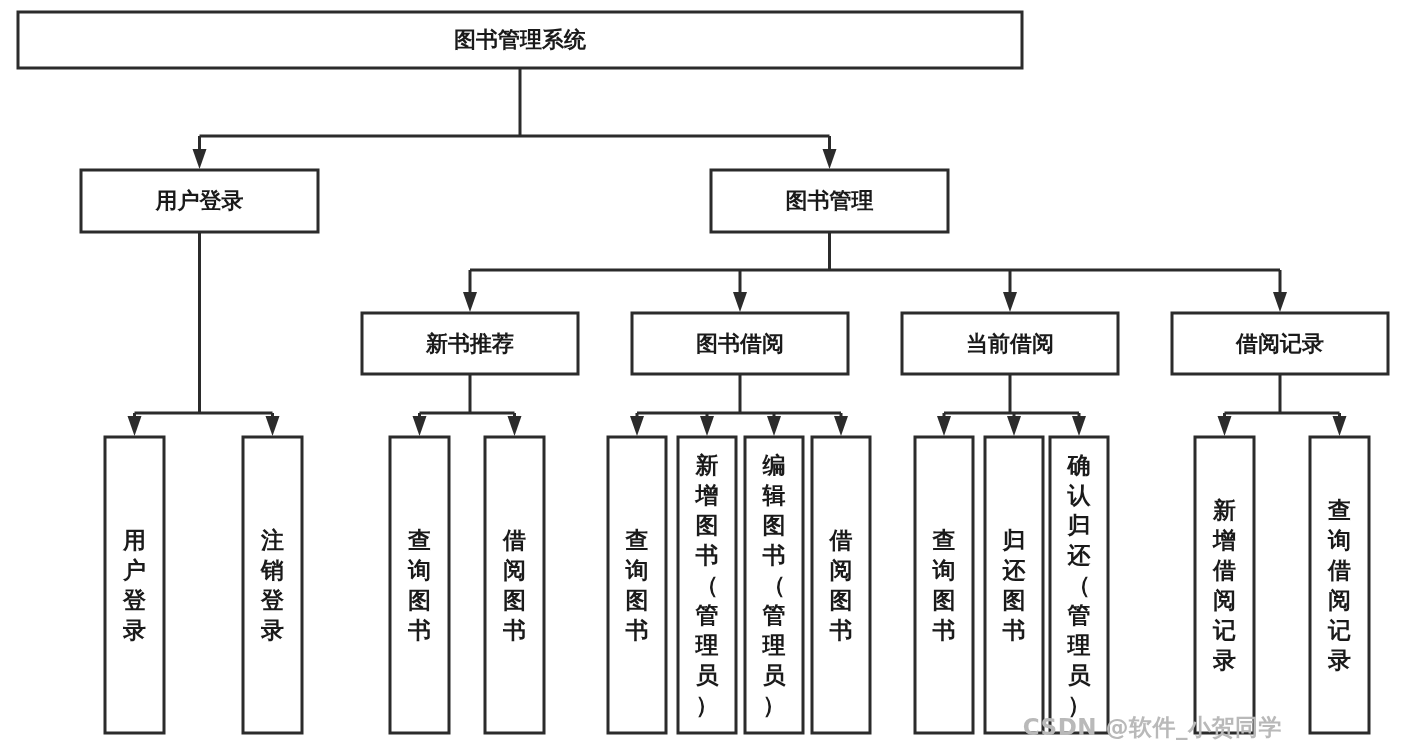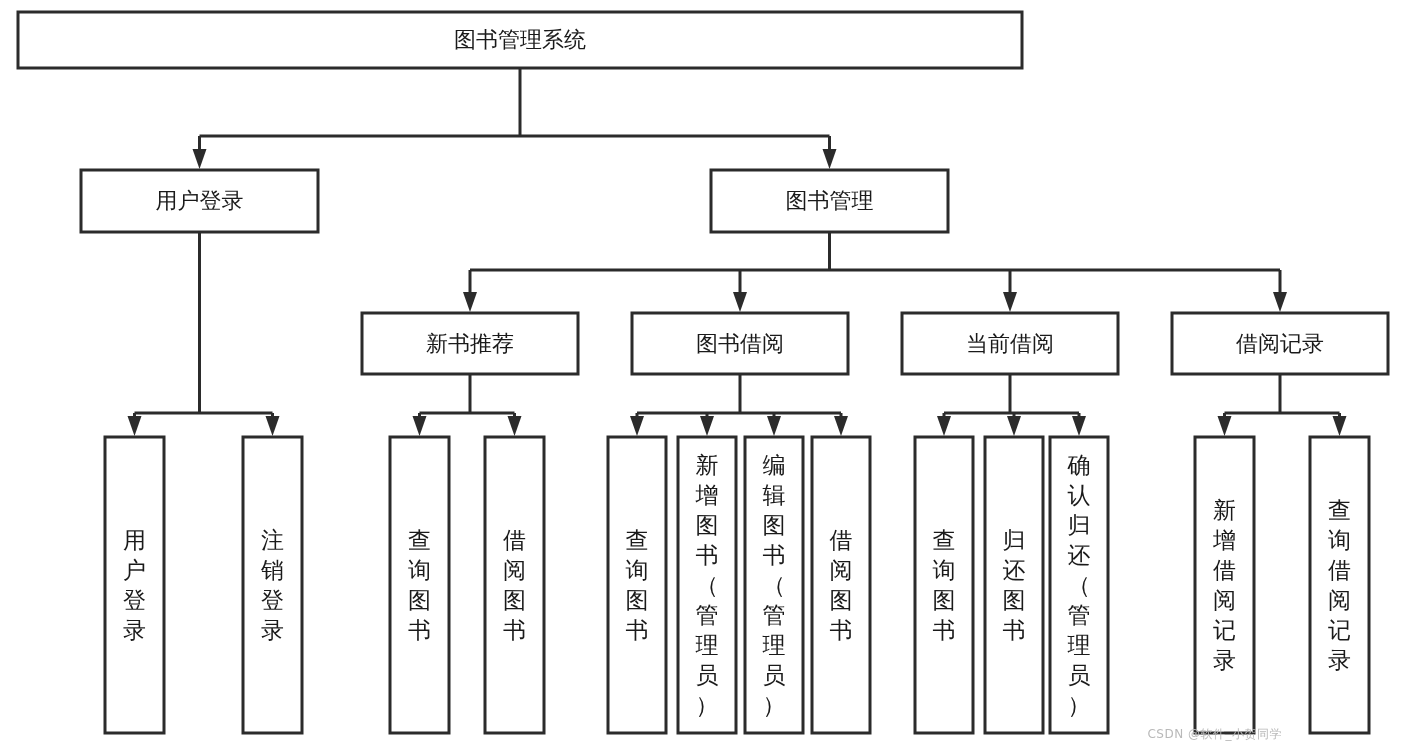--- a/index.html
+++ b/index.html
@@ -3,21 +3,21 @@
 <meta charset="utf-8">
 <title>图书管理系统 结构图</title>
 <style>
   html,body{margin:0;padding:0;}
   body{
     width:1405px;height:747px;
     background:#ffffff;
     font-family:"DejaVu Sans","Liberation Sans",sans-serif;
     overflow:hidden;
   }
-  #diagram-root{position:relative;width:1290px;height:747px;}
+  #diagram-root{position:relative;width:1290px;height:747px;font-weight:bold;}
   svg#tree-svg{position:absolute;left:0;top:0;width:1405px;height:747px;display:block;}
   .node-box{
     fill:#ffffff;
     stroke:#2b2b2b;
     stroke-width:3;
   }
   .connector{
     stroke:#2b2b2b;
     stroke-width:3;
     fill:none;
@@ -35,21 +35,21 @@
     font-family:"DejaVu Sans","Liberation Sans",sans-serif;
     font-size:23px;
     fill:#1a1a1a;
     text-anchor:middle;
   }
   .watermark{
     position:absolute;
     right:8px;
     bottom:4px;
     font-family:"DejaVu Sans","Liberation Sans",sans-serif;
-    font-size:12px;
+    font-size:23px;
     color:#b9b9b9;
     letter-spacing:0.5px;
     white-space:nowrap;
     user-select:none;
   }
 </style>
 </head>
 <body>
 
 <div id="diagram-root">

